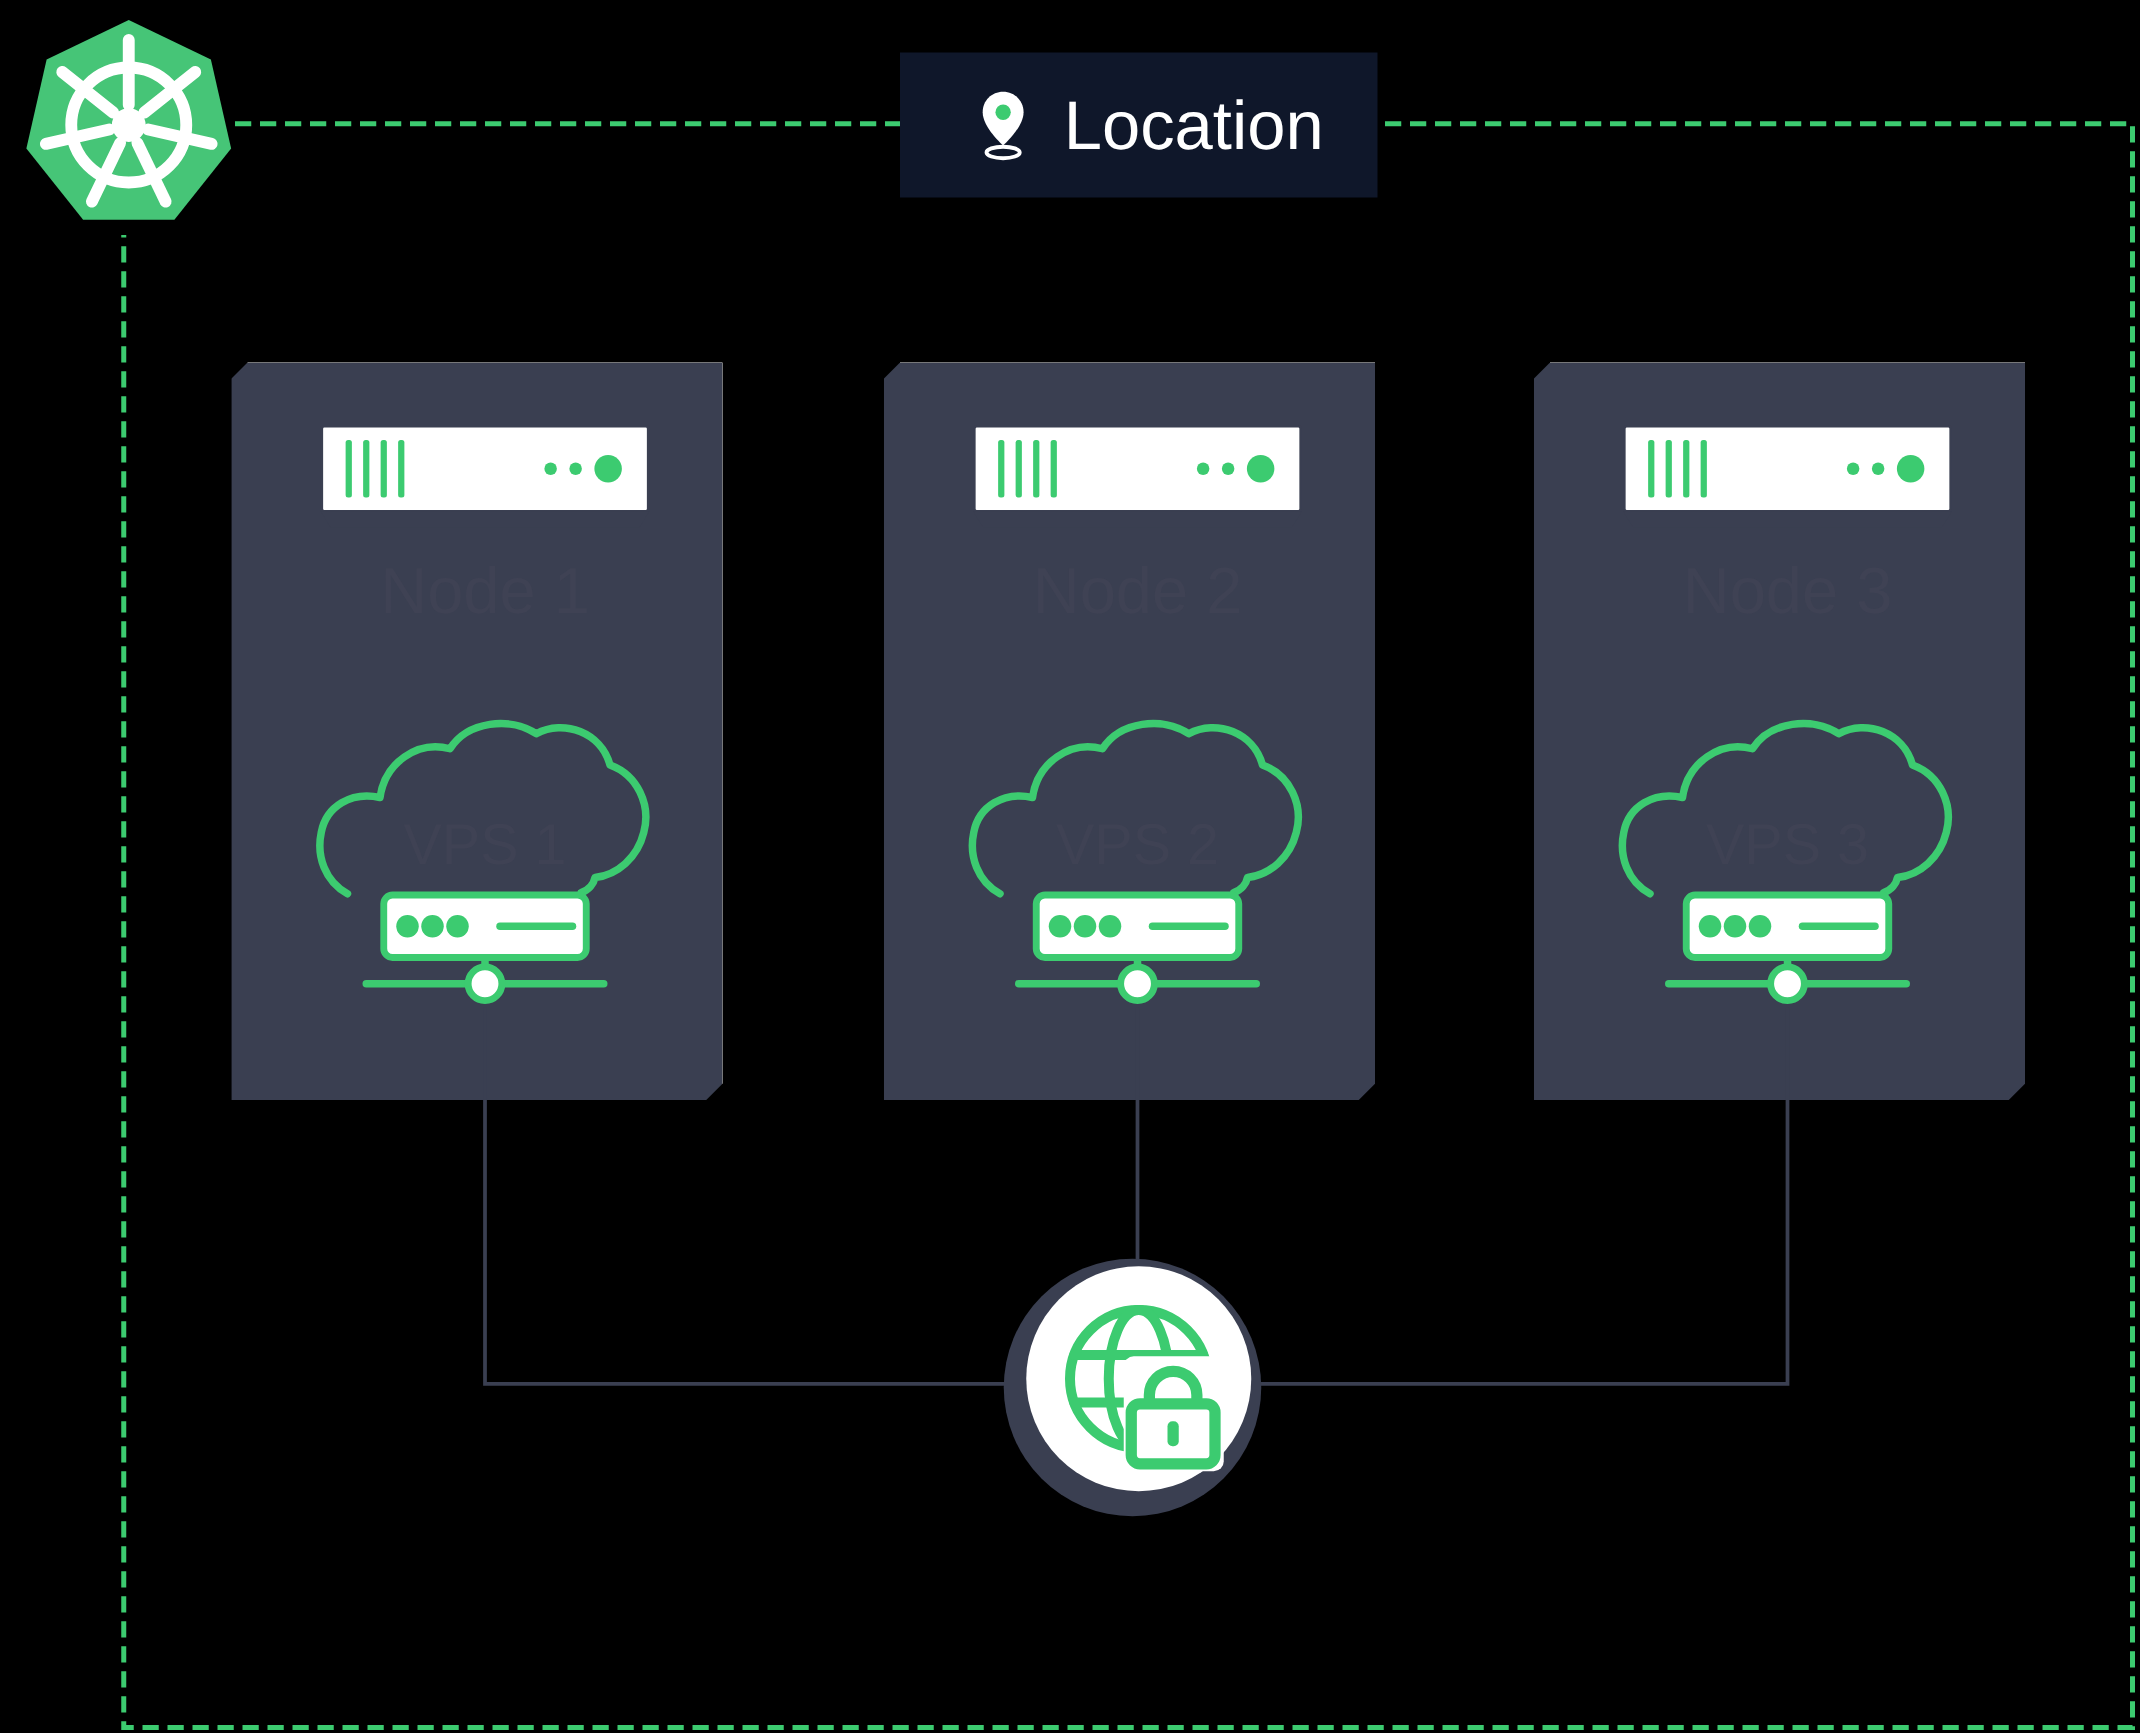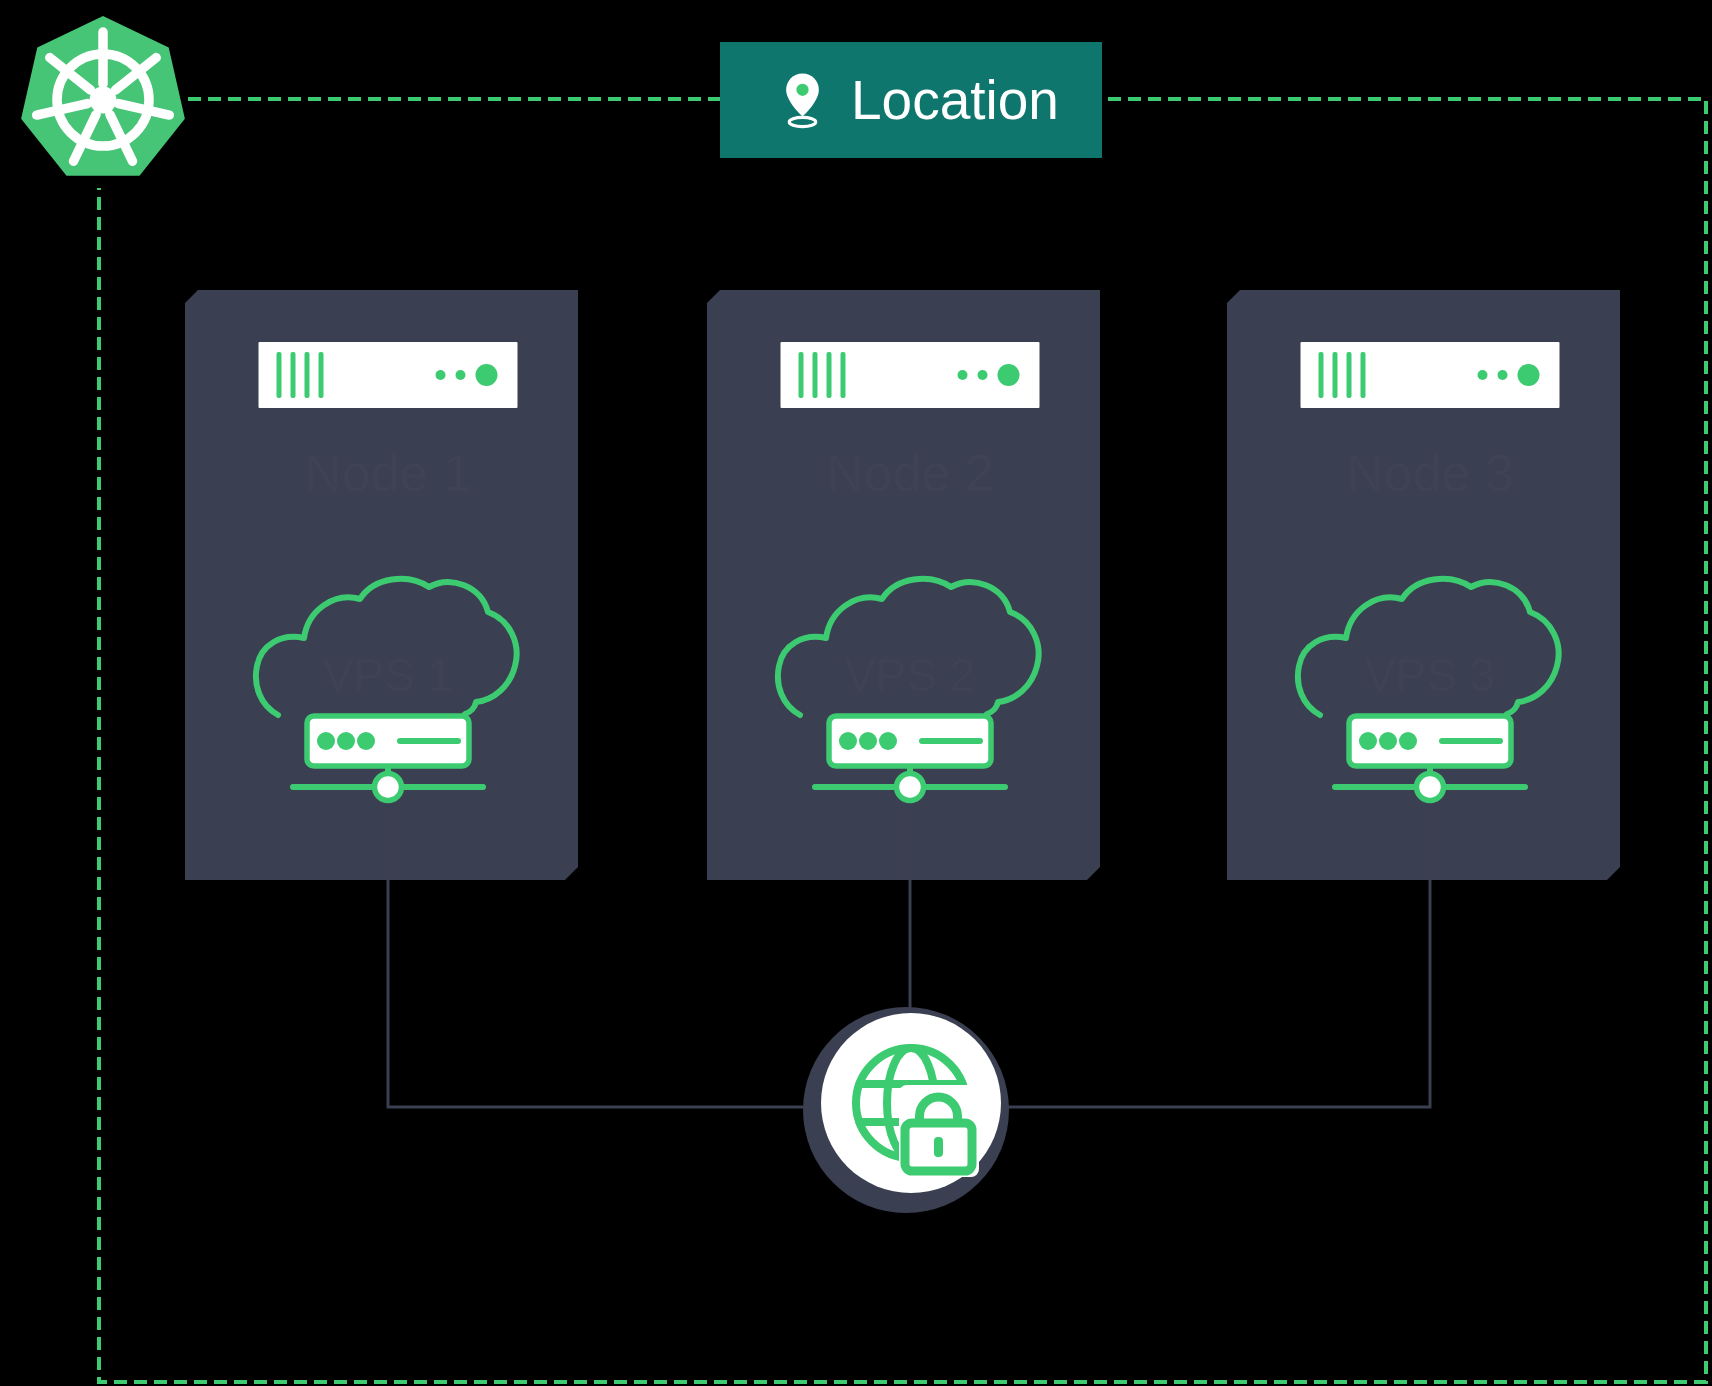--- a/index.html
+++ b/index.html
@@ -36,21 +36,21 @@
   
   .cloud-wrap{position:absolute;left:50%;top:283px;transform:translateX(-50%);
               width:280px;height:232px;}
   .vps-label{position:absolute;left:0;top:74px;width:100%;height:56px;line-height:56px;
              text-align:center;font-size:46px;color:#3f4254;}
 
   
   .k8s{position:absolute;left:0;top:3px;width:206px;height:194px;z-index:4;}
 
   
-  .badge{position:absolute;left:720px;top:42px;width:382px;height:116px;background:#0f766e;
+  .badge{position:absolute;left:720px;top:42px;width:382px;height:116px;background:#0f172a;
          display:flex;align-items:center;padding-left:60px;box-sizing:border-box;gap:26px;z-index:4;}
   .badge-text{color:#fff;font-size:55px;}
 
   
   .junction{position:absolute;left:803px;top:1007px;width:206px;height:206px;border-radius:50%;
             background:#3a3f51;z-index:3;}
   .junction-inner{position:absolute;left:18px;top:6px;width:180px;height:180px;border-radius:50%;
                   background:#fff;}
 </style>
 </head>

